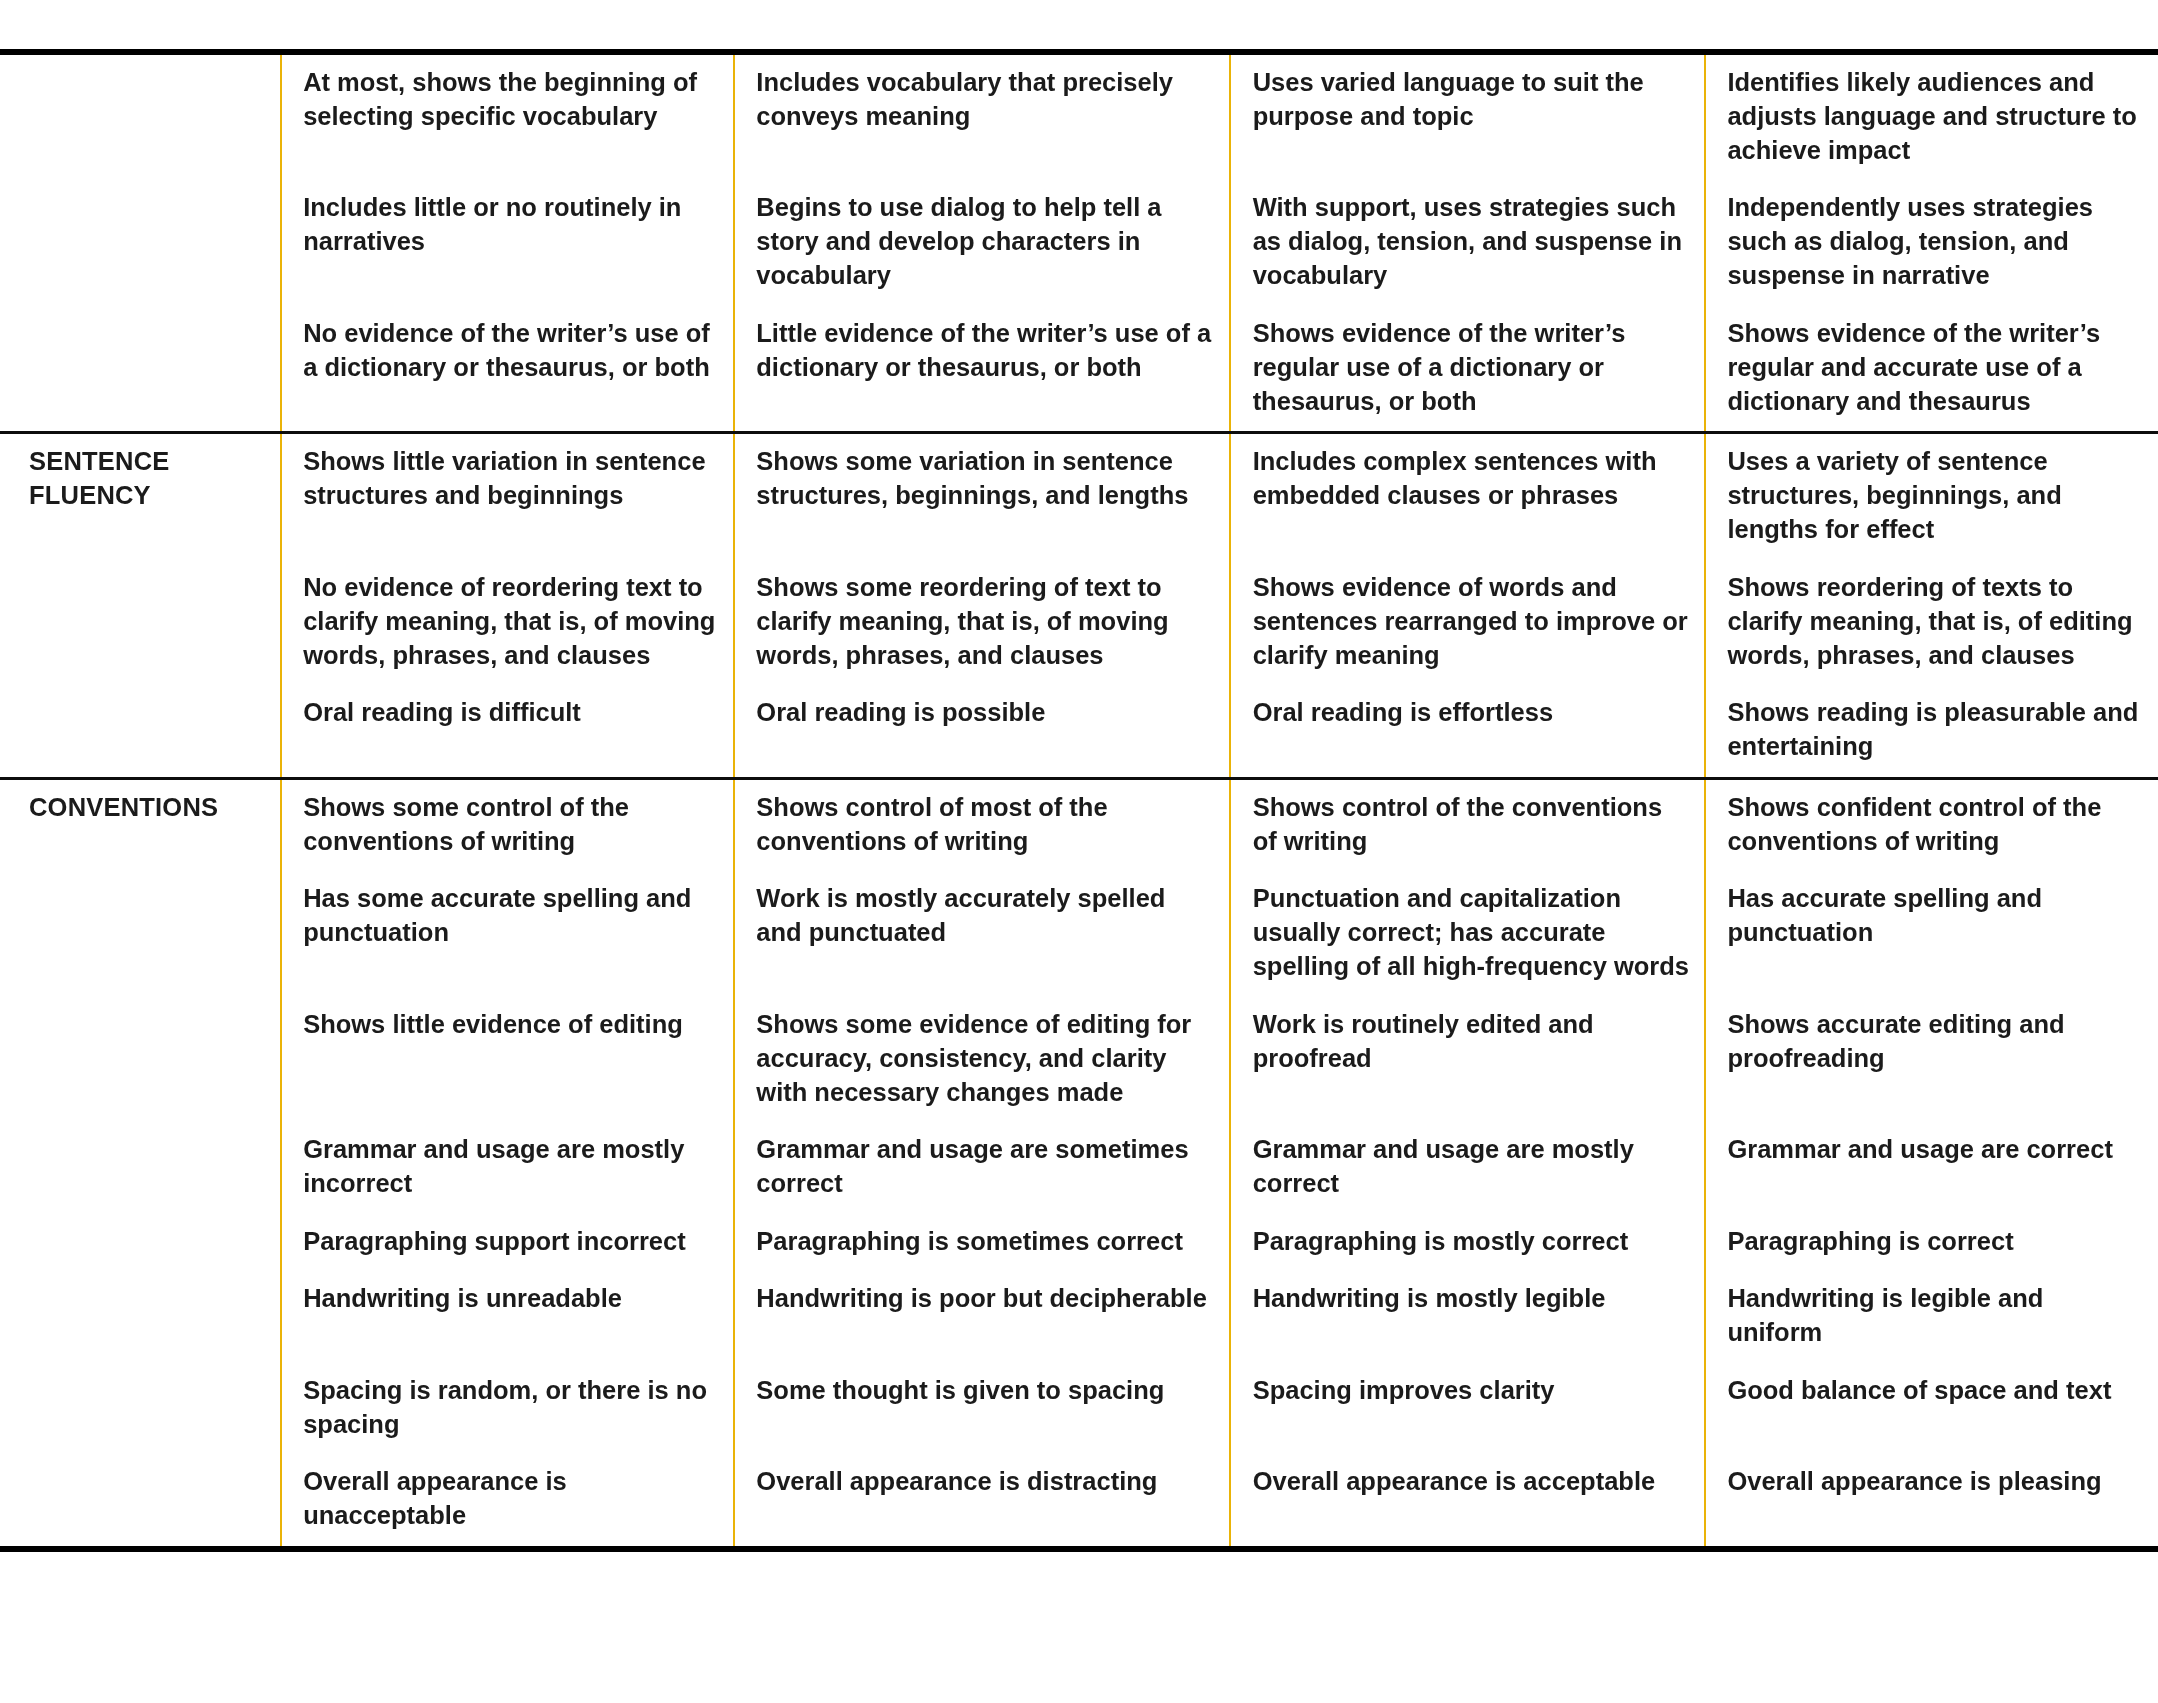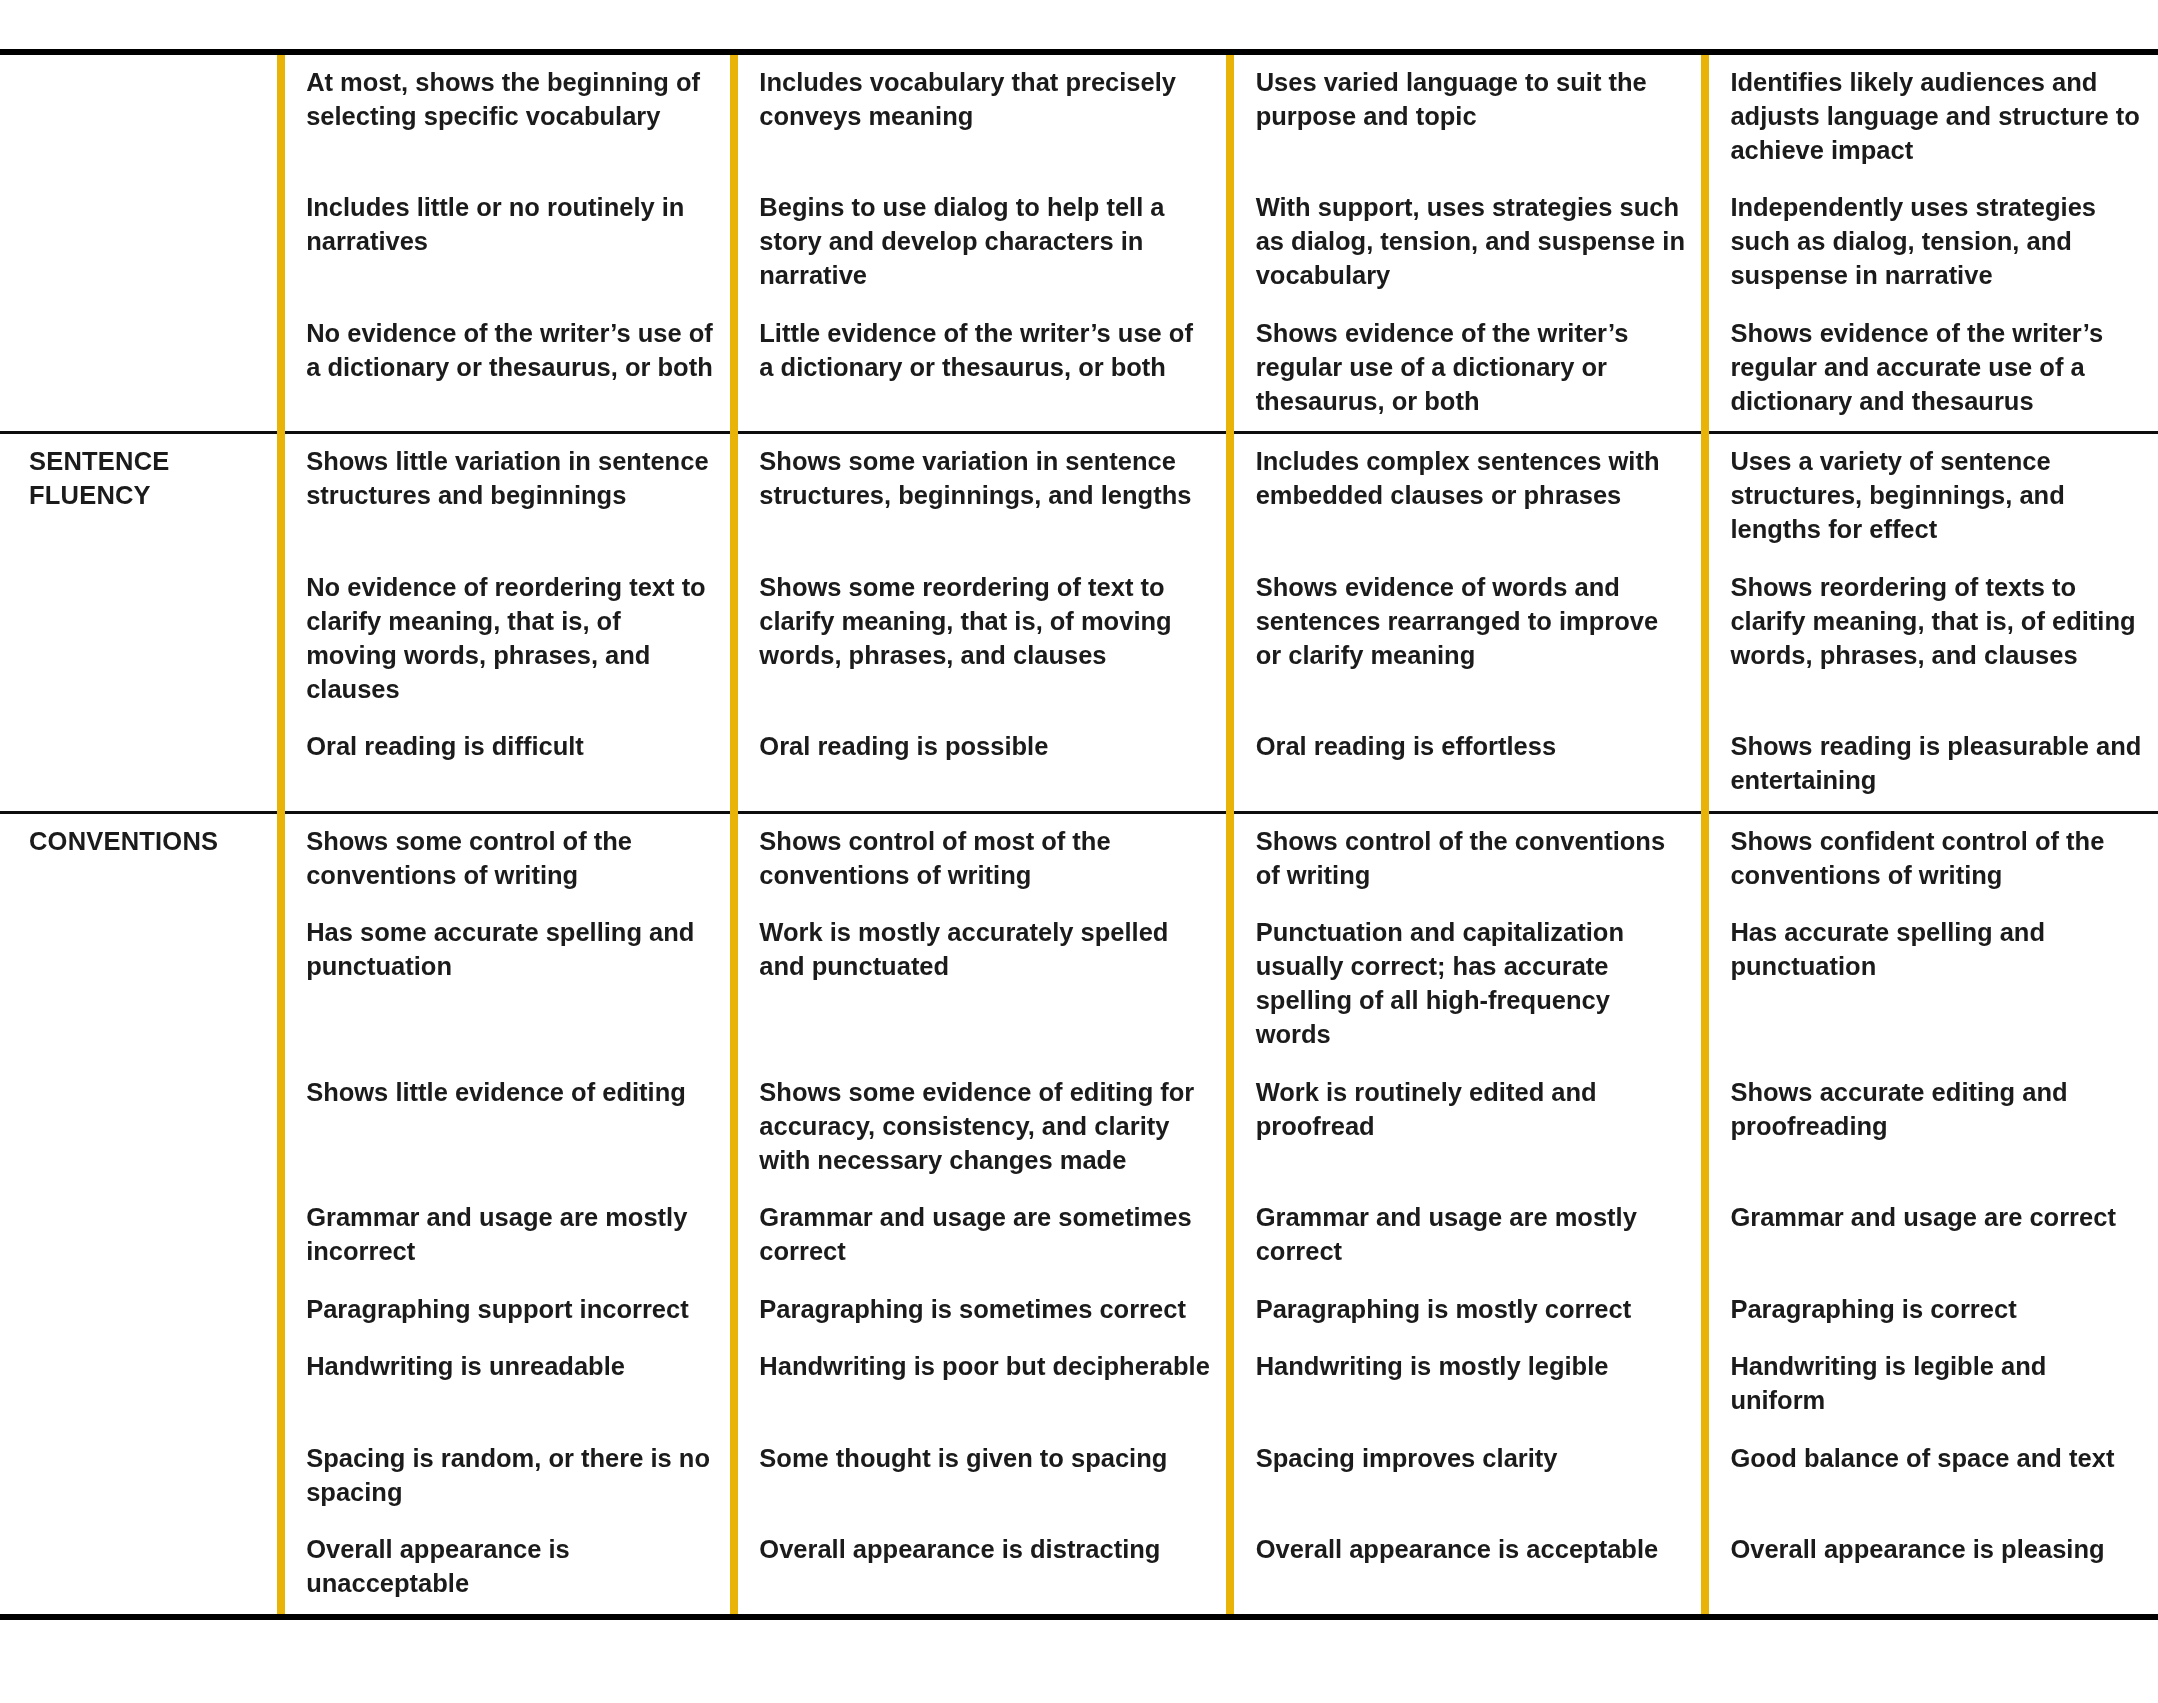--- a/index.html
+++ b/index.html
@@ -30,21 +30,21 @@
   table.rubric {
     width: 100%;
     border-collapse: collapse;
     table-layout: fixed;
   }
   td {
     vertical-align: top;
     box-sizing: border-box;
   }
   td.cell {
-    border-left: 8px solid #eab308;
+    border-left: 2px solid #eab308;
     padding: 9.8px 13.7px 13.7px 21.6px;
   }
   td.label-cell {
     padding: 9.8px 9.8px 9.8px 29px;
     letter-spacing: 0.2px;
   }
   tr.row-start td {
     border-top: 3.9px solid #0d0d0d;
     margin-left: 36px;
   }
@@ -66,21 +66,21 @@
     <tbody>
         <tr>
           <td class="label-cell" rowspan="3"></td>
           <td class="cell col-0">At most, shows the beginning of selecting specific vocabulary</td>
           <td class="cell col-1">Includes vocabulary that precisely conveys meaning</td>
           <td class="cell col-2">Uses varied language to suit the purpose and topic</td>
           <td class="cell col-3">Identifies likely audiences and adjusts language and structure to achieve impact</td>
         </tr>
         <tr>
           <td class="cell col-0">Includes little or no routinely in narratives</td>
-          <td class="cell col-1">Begins to use dialog to help tell a story and develop characters in narrative</td>
+          <td class="cell col-1">Begins to use dialog to help tell a story and develop characters in vocabulary</td>
           <td class="cell col-2">With support, uses strategies such as dialog, tension, and suspense in vocabulary</td>
           <td class="cell col-3">Independently uses strategies such as dialog, tension, and suspense in narrative</td>
         </tr>
         <tr>
           <td class="cell col-0">No evidence of the writer’s use of a dictionary or thesaurus, or both</td>
           <td class="cell col-1">Little evidence of the writer’s use of a dictionary or thesaurus, or both</td>
           <td class="cell col-2">Shows evidence of the writer’s regular use of a dictionary or thesaurus, or both</td>
           <td class="cell col-3">Shows evidence of the writer’s regular and accurate use of a dictionary and thesaurus</td>
         </tr>
         <tr class="row-start">

